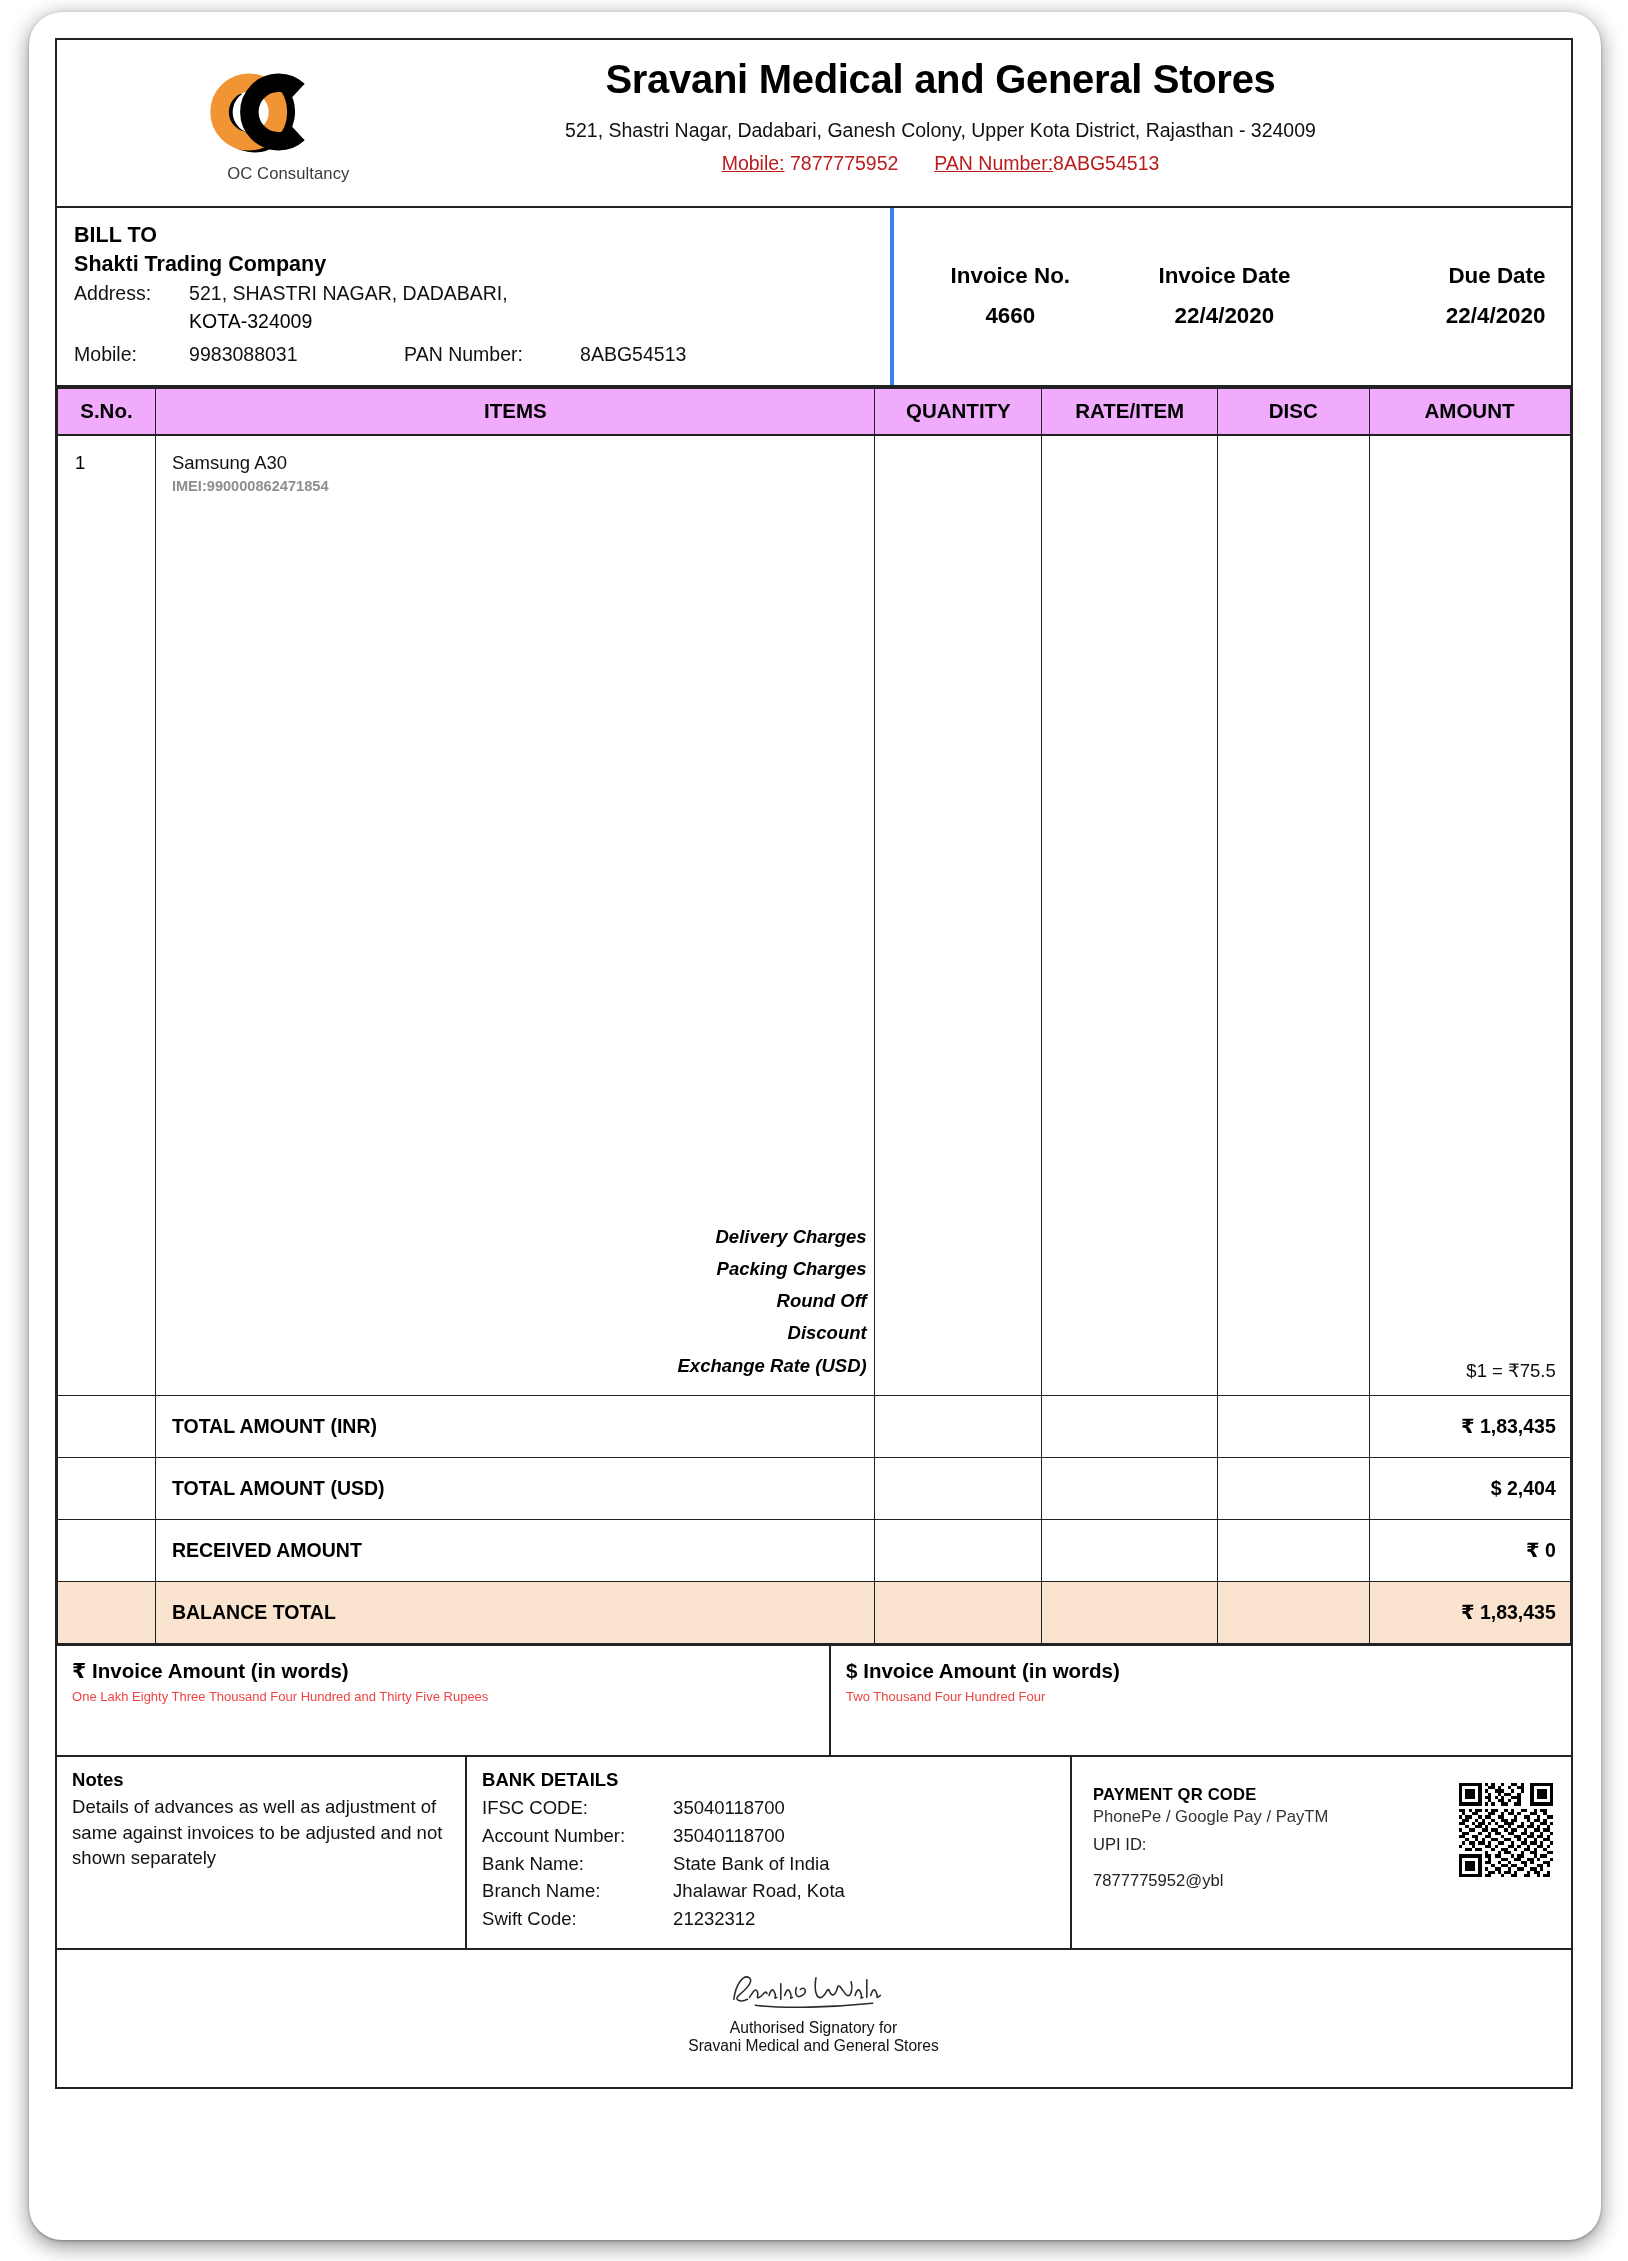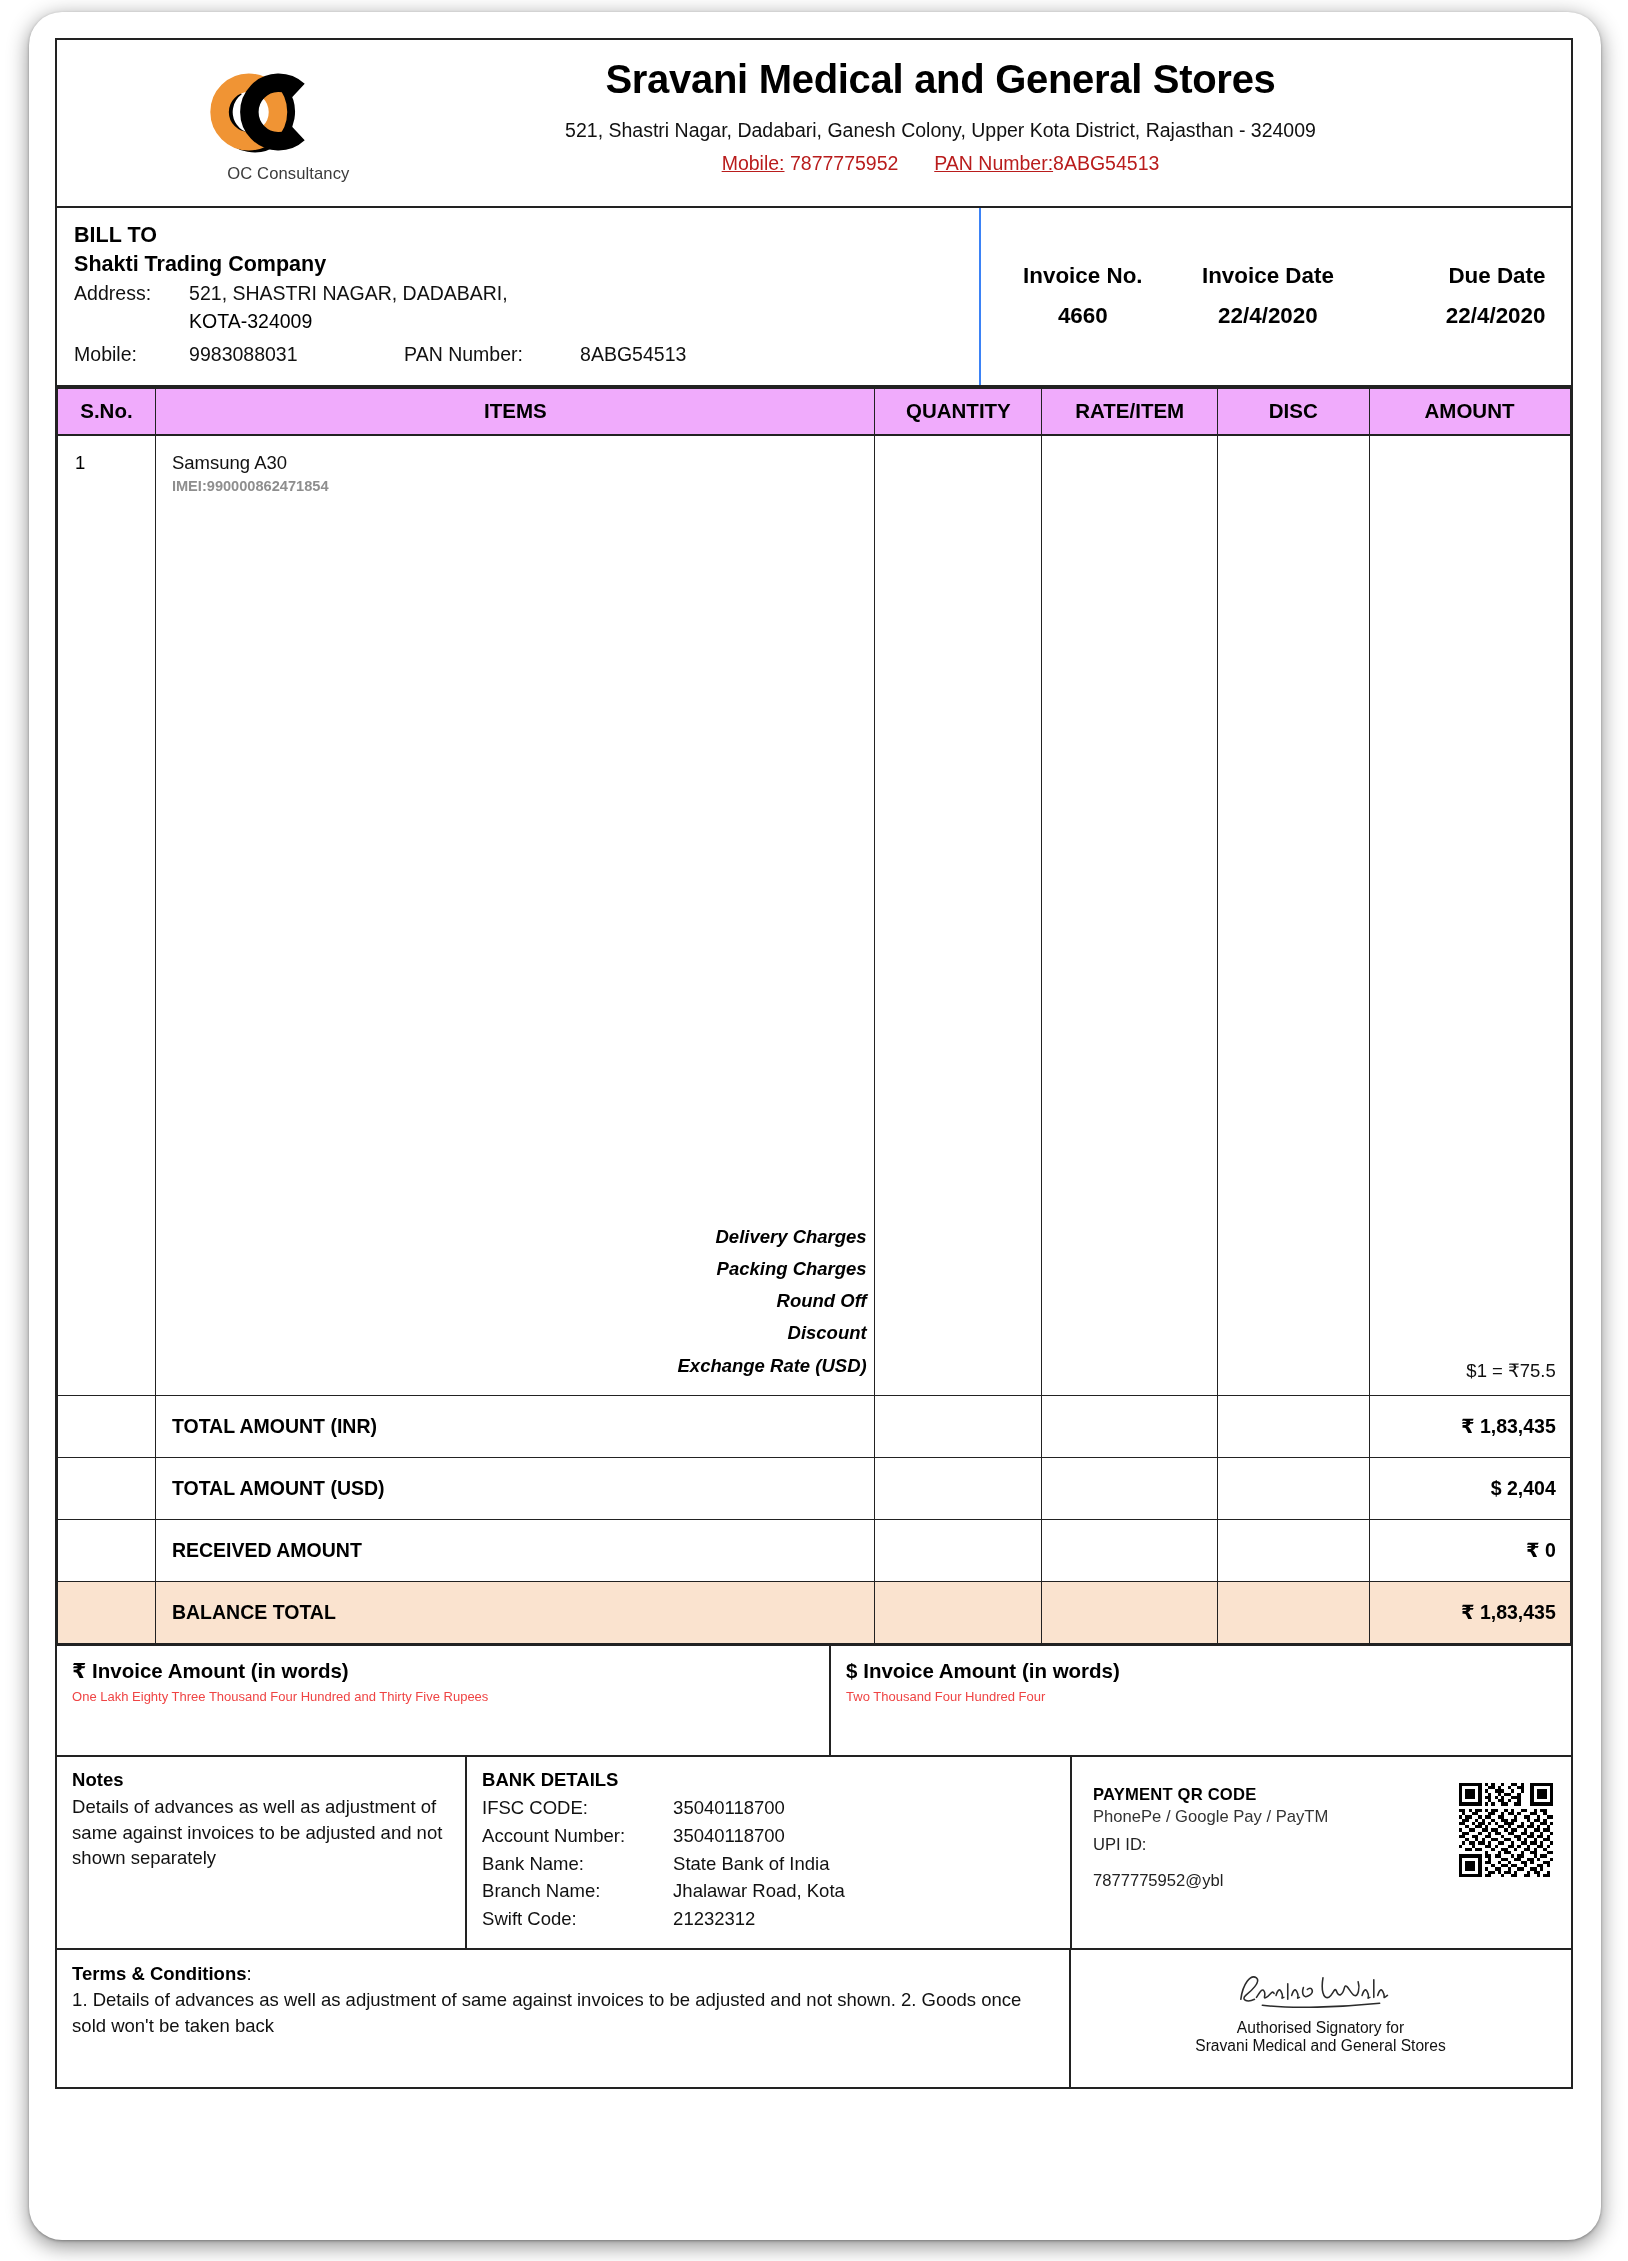--- a/index.html
+++ b/index.html
@@ -61,22 +61,22 @@
     margin-bottom: 17.6px;
   }
   .biz-addr { font-size: 19.5px; color: #111; margin-bottom: 9.8px; }
   .biz-contact { font-size: 19.5px; color: #b91c1c; }
   .biz-contact .u { text-decoration: underline; }
   .biz-contact .sp { display: inline-block; width: 25px; }
 
   
   .billband { display: flex; border-bottom: 2px solid #222222; }
   .billto {
-    width: 924px;
-    border-right: 2px solid #3b82f6;
+    width: 837px;
+    border-right: 4px solid #3b82f6;
     padding: 15.6px 0 15.6px 17.6px;
   }
   .billto-title { font-size: 21.5px; font-weight: bold; margin-bottom: 3.9px; }
   .billto-name { font-size: 21.5px; font-weight: bold; margin-bottom: 2.9px; }
   .kv { display: flex; font-size: 19.5px; line-height: 1.42; color: #111; }
   .kv .k { width: 115px; flex: none; }
   .kv .v2 { width: 215px; flex: none; }
   .kv .k2 { width: 176px; flex: none; }
   .kv-indent { padding-left: 115px; font-size: 19.5px; line-height: 1.42; }
 
@@ -556,26 +556,20 @@
           <rect x="16" y="28" width="2" height="1"></rect>
               <rect x="20" y="28" width="2" height="1"></rect>
           <rect x="24" y="28" width="1" height="1"></rect>
               <rect x="26" y="28" width="2" height="1"></rect>
         </g>
       </svg>
     </div>
   </div>
 
   <div class="botband">
-    <div class="terms-cell">
-      <div class="terms-title">
-        <b>Terms &amp; Conditions</b><span>:</span>
-      </div>
-      <div class="terms-body">1. Details of advances as well as adjustment of same against invoices to be adjusted and not shown. 2. Goods once sold won't be taken back</div>
-    </div>
     <div class="sign-cell">
       <svg class="sign-svg" viewBox="0 0 180 52">
         <g fill="none" stroke="#2b2b2b" stroke-width="1.6" stroke-linecap="round" stroke-linejoin="round">
           <path d="M8 34 C10 18, 18 8, 24 12 C29 16, 18 26, 13 30 C8 34, 14 38, 22 34"></path>
           <path d="M24 32 C28 26, 30 22, 32 26 C34 30, 30 34, 34 32 C38 30, 40 24, 42 28"></path>
           <path d="M44 30 C46 24, 48 22, 50 28 C52 32, 48 34, 52 32"></path>
           <path d="M56 18 L56 34"></path>
           <path d="M60 30 C62 24, 64 22, 66 28 C68 32, 64 34, 68 32"></path>
           <path d="M72 22 C70 28, 72 34, 78 30 C84 26, 80 20, 76 24"></path>
           <path d="M92 12 C90 24, 92 34, 98 32 C102 30, 104 20, 106 26 C108 32, 112 30, 114 22 C116 16, 120 28, 124 30 C128 32, 130 22, 128 16"></path>

